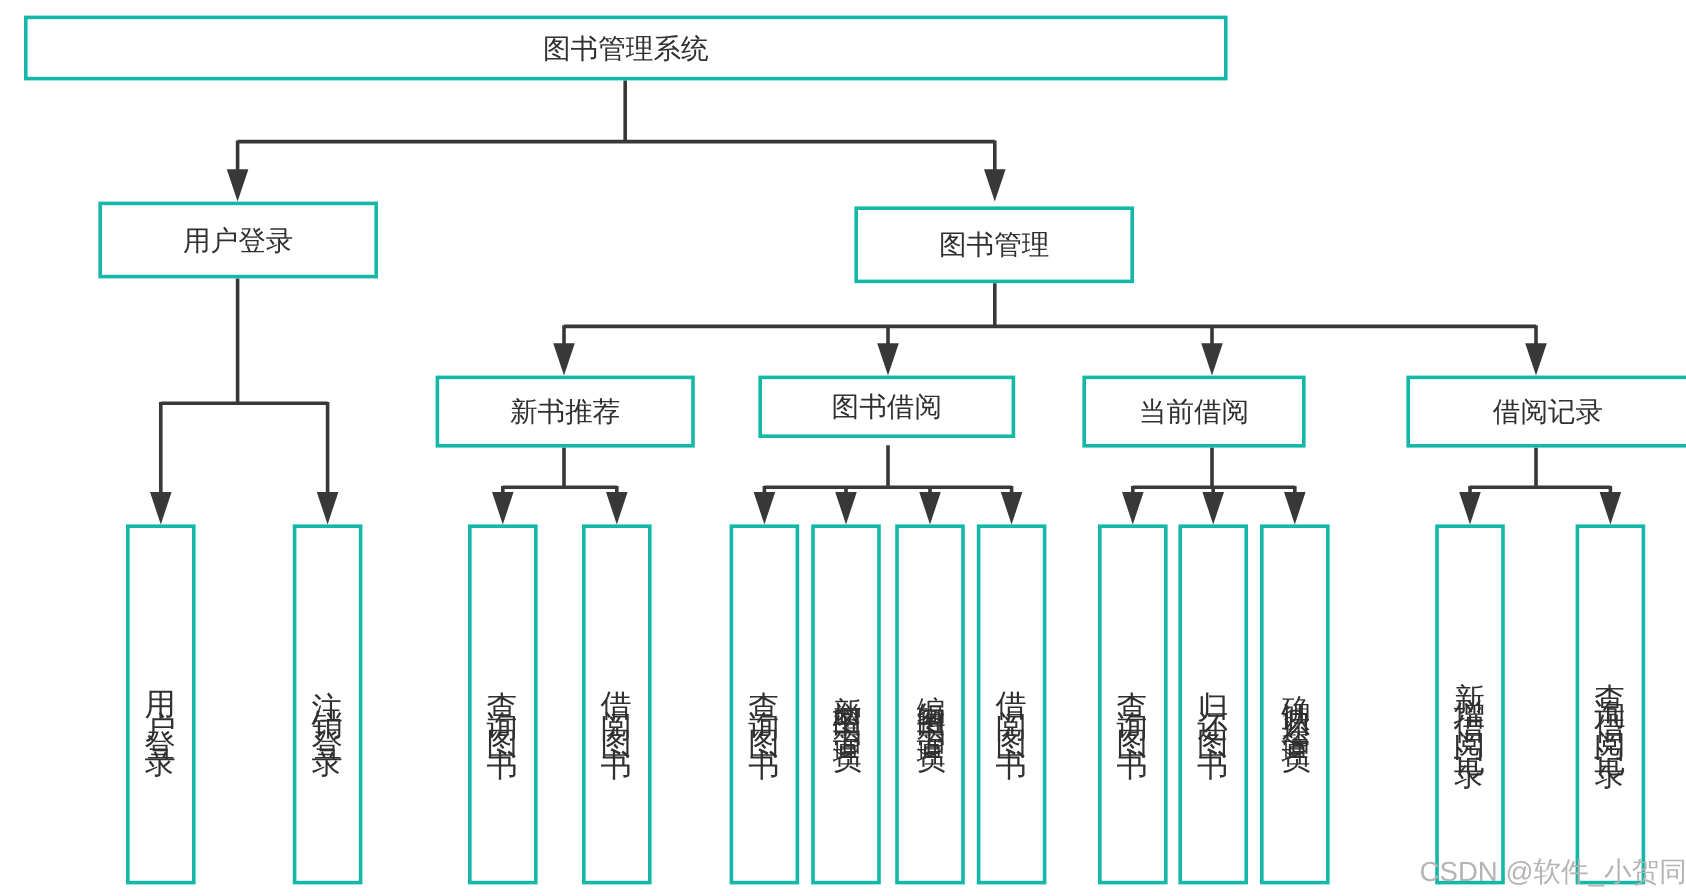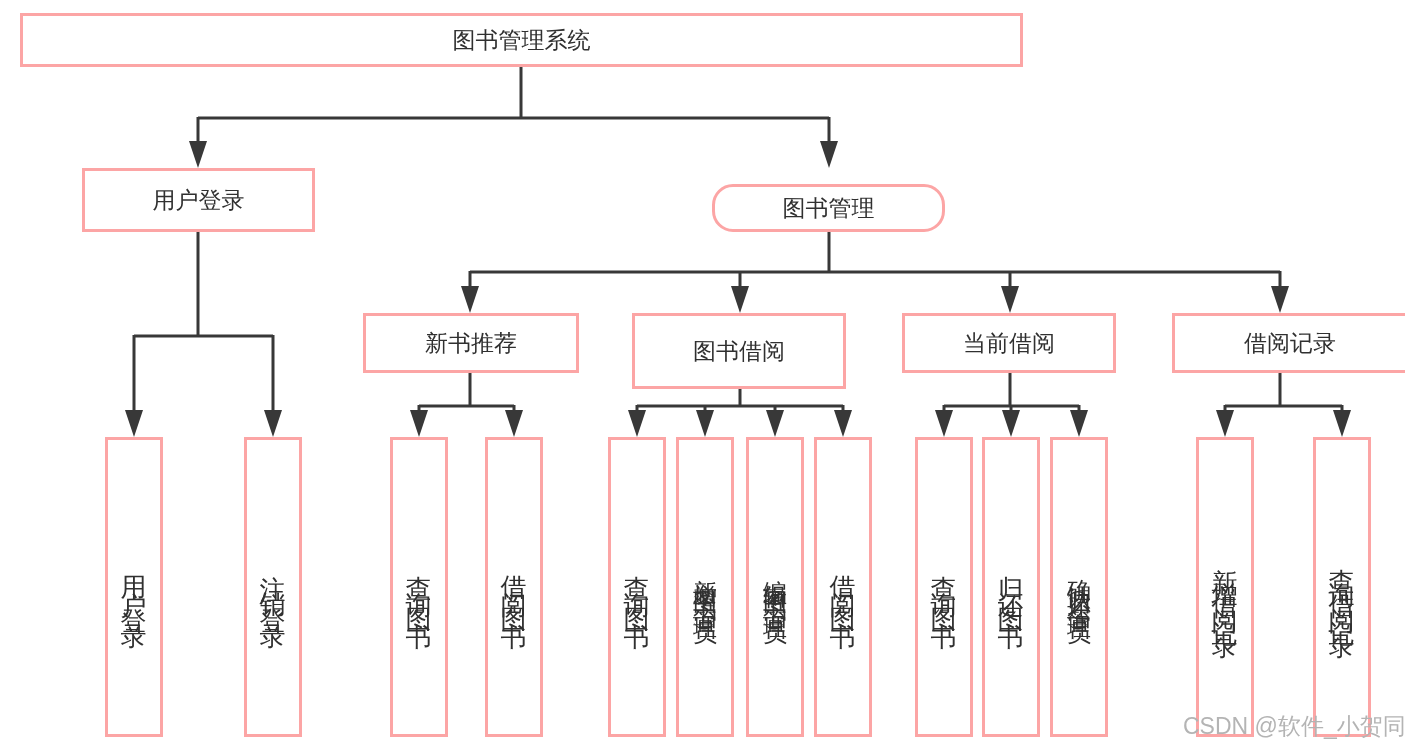--- a/index.html
+++ b/index.html
@@ -8,21 +8,21 @@
     width:1405px; height:747px;
     background:#ffffff;
     font-family:"Liberation Sans", sans-serif;
     overflow:hidden;
   }
   .connectors { position:absolute; left:0; top:0; }
   .box {
     position:absolute;
     box-sizing:border-box;
     background:#ffffff;
-    border:3px solid #fca5a5;
+    border:3px solid #14b8a6;
     color:#303030;
     display:flex;
     align-items:center;
     justify-content:center;
     text-align:center;
   }
   .h-box { font-size:23px; }
   .v-box {
     writing-mode:vertical-lr;
     font-size:26px;
@@ -80,25 +80,25 @@
       <polygon points="1002,410 1020,410 1011,437"></polygon>
       <polygon points="1070,410 1088,410 1079,437"></polygon>
       <polygon points="1216,410 1234,410 1225,437"></polygon>
       <polygon points="1333,410 1351,410 1342,437"></polygon>
     </g>
   </svg>
 
   <div class="box h-box" style="left:20px; top:13px; width:1003px; height:54px;">图书管理系统</div>
 
   <div class="box h-box" style="left:82px; top:168px; width:233px; height:64px;">用户登录</div>
-  <div class="box h-box" style="left:712px; top:184px; width:233px; height:48px;border-radius:21px;">图书管理</div>
+  <div class="box h-box" style="left:712px; top:172px; width:233px; height:64px;">图书管理</div>
 
   <div class="box h-box" style="left:363px; top:313px; width:216px; height:60px;font-family:Liberation Mono, monospace;">新书推荐</div>
-  <div class="box h-box" style="left:632px; top:313px; width:214px; height:76px;">图书借阅</div>
-  <div class="box h-box" style="left:902px; top:313px; width:214px; height:60px;">当前借阅</div>
+  <div class="box h-box" style="left:632px; top:313px; width:214px; height:52px;">图书借阅</div>
+  <div class="box h-box" style="left:902px; top:313px; width:186px; height:60px;">当前借阅</div>
   <div class="box h-box" style="left:1172px; top:313px; width:236px; height:60px;">借阅记录</div>
 
   <div class="box v-box v4" style="left:105px; top:437px; width:58px; height:300px;">用户登录</div>
   <div class="box v-box v4" style="left:244px; top:437px; width:58px; height:300px;">注销登录</div>
 
   <div class="box v-box v4" style="left:390px; top:437px; width:58px; height:300px;">查询图书</div>
   <div class="box v-box v4" style="left:485px; top:437px; width:58px; height:300px;">借阅图书</div>
 
   <div class="box v-box v4" style="left:608px; top:437px; width:58px; height:300px;">查询图书</div>
   <div class="box v-box v9" style="left:676px; top:437px; width:58px; height:300px;">新增图书（管理员）</div>

